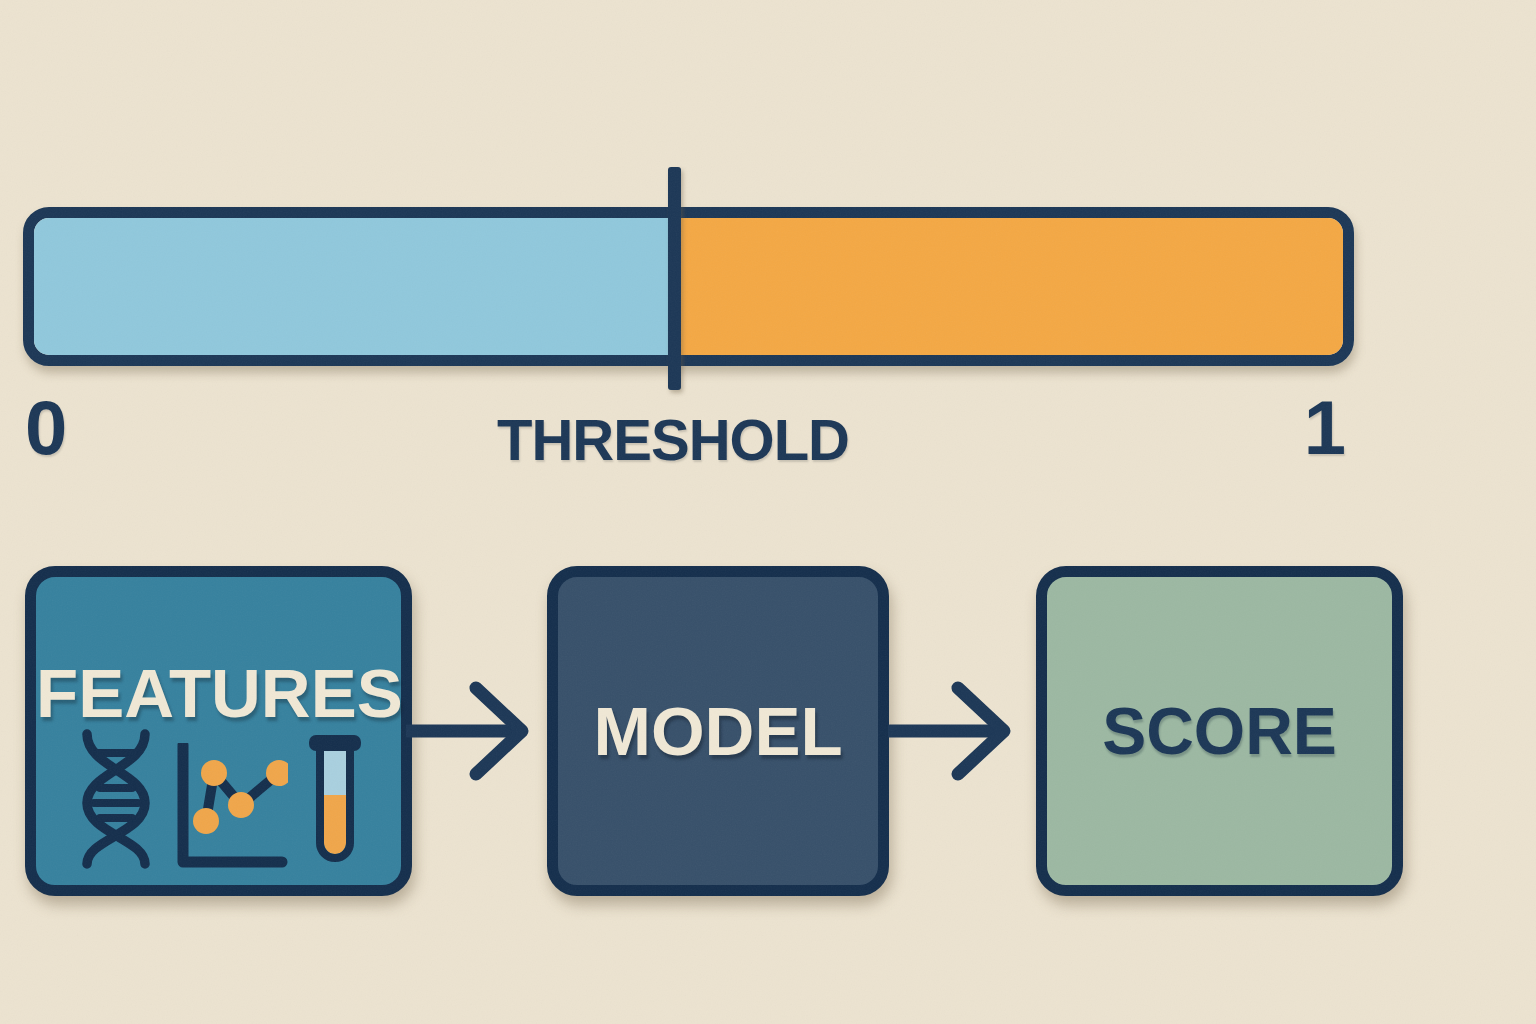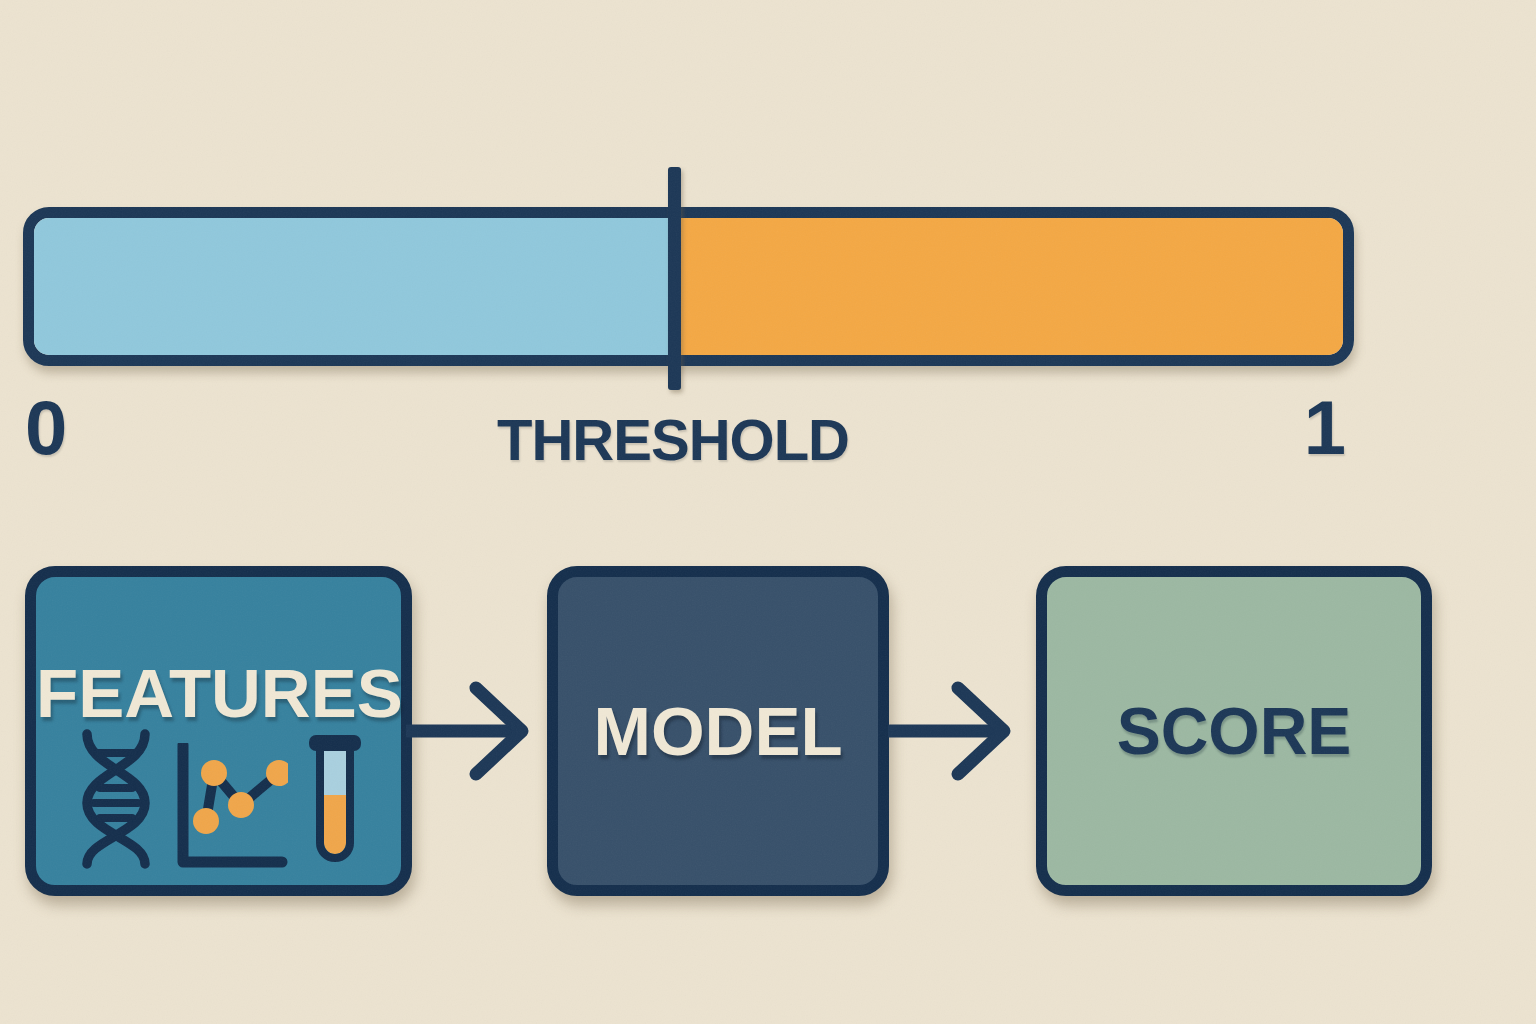--- a/index.html
+++ b/index.html
@@ -108,21 +108,21 @@
     left:547px;width:342px;
     background:var(--model-fill);
     display:flex;align-items:center;justify-content:center;
   }
   .model-box .box-label{
     font-size:69px;
     color:var(--cream-text);
     text-shadow:2px 4px 3px rgba(5,15,25,.35);
   }
   .score-box{
-    left:1036px;width:396px;
+    left:1036px;width:367px;
     background:var(--score-fill);
     display:flex;align-items:center;justify-content:center;
   }
   .score-box .box-label{
     font-size:66px;
     color:var(--navy);
     text-shadow:1px 3px 2px rgba(20,40,50,.25);
   }
   .arrow{position:absolute;top:681px;}
   .arrow.arrow-1{left:406px;}

